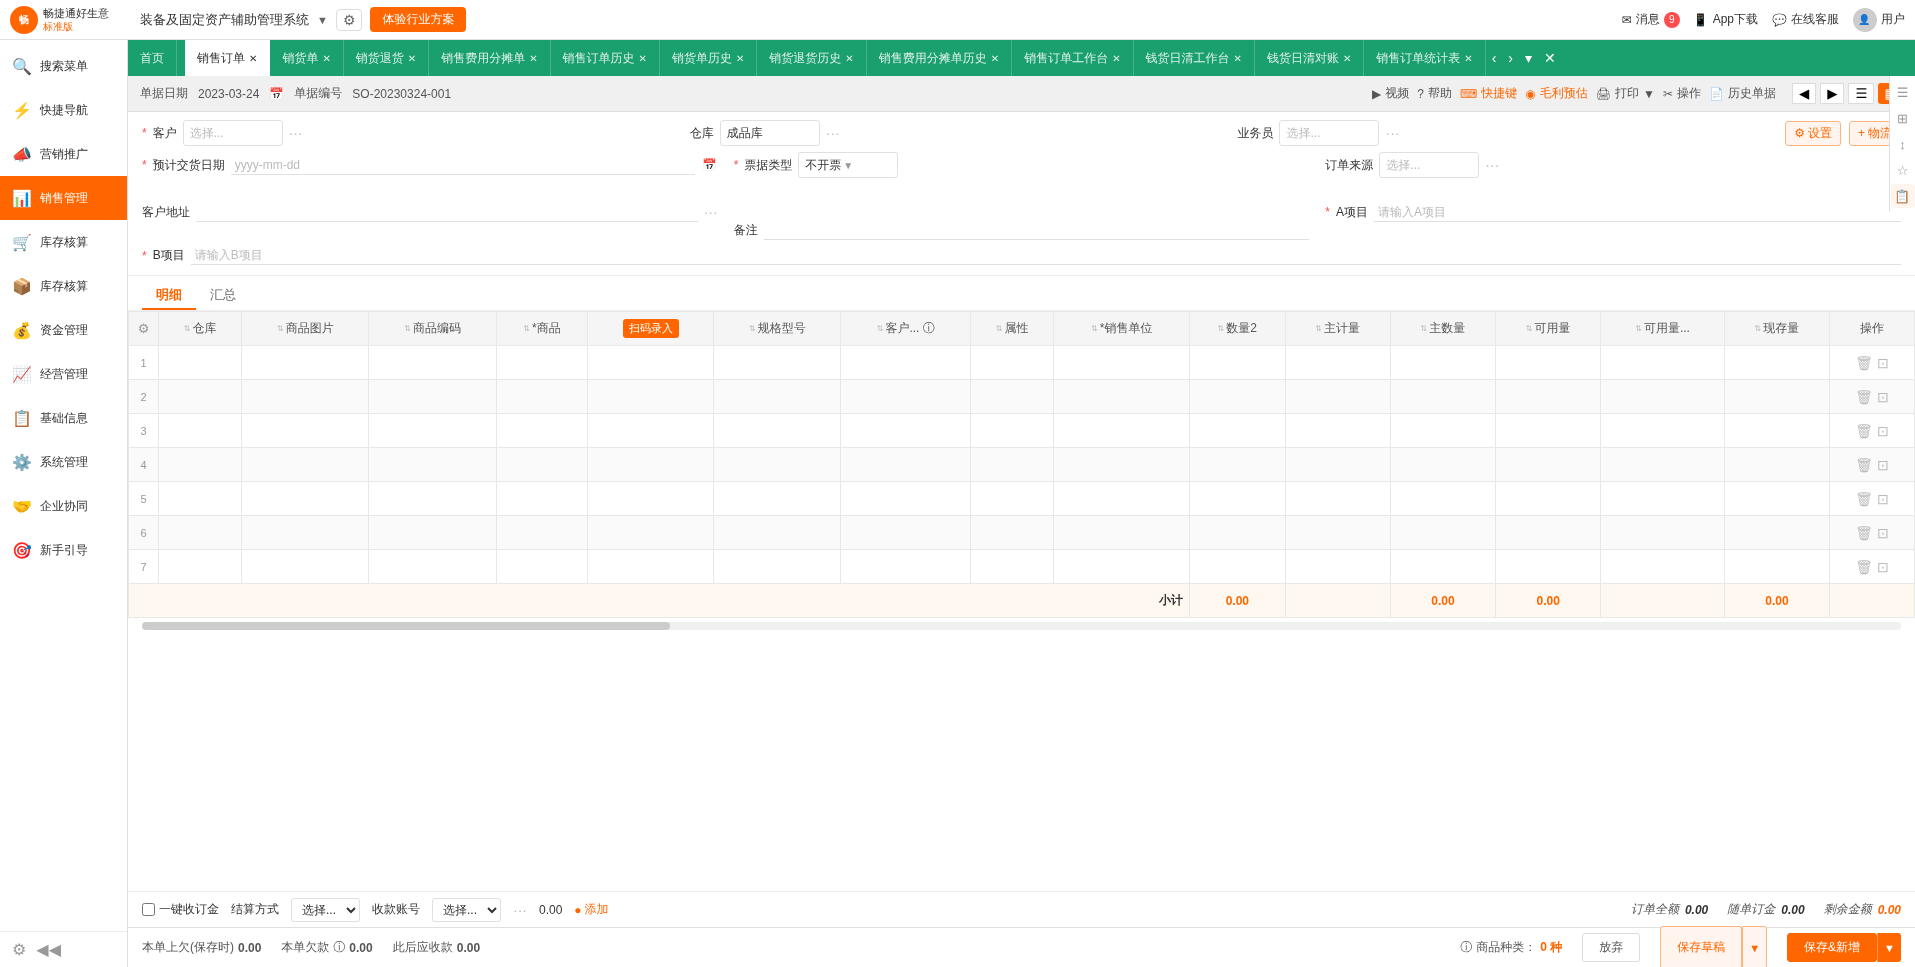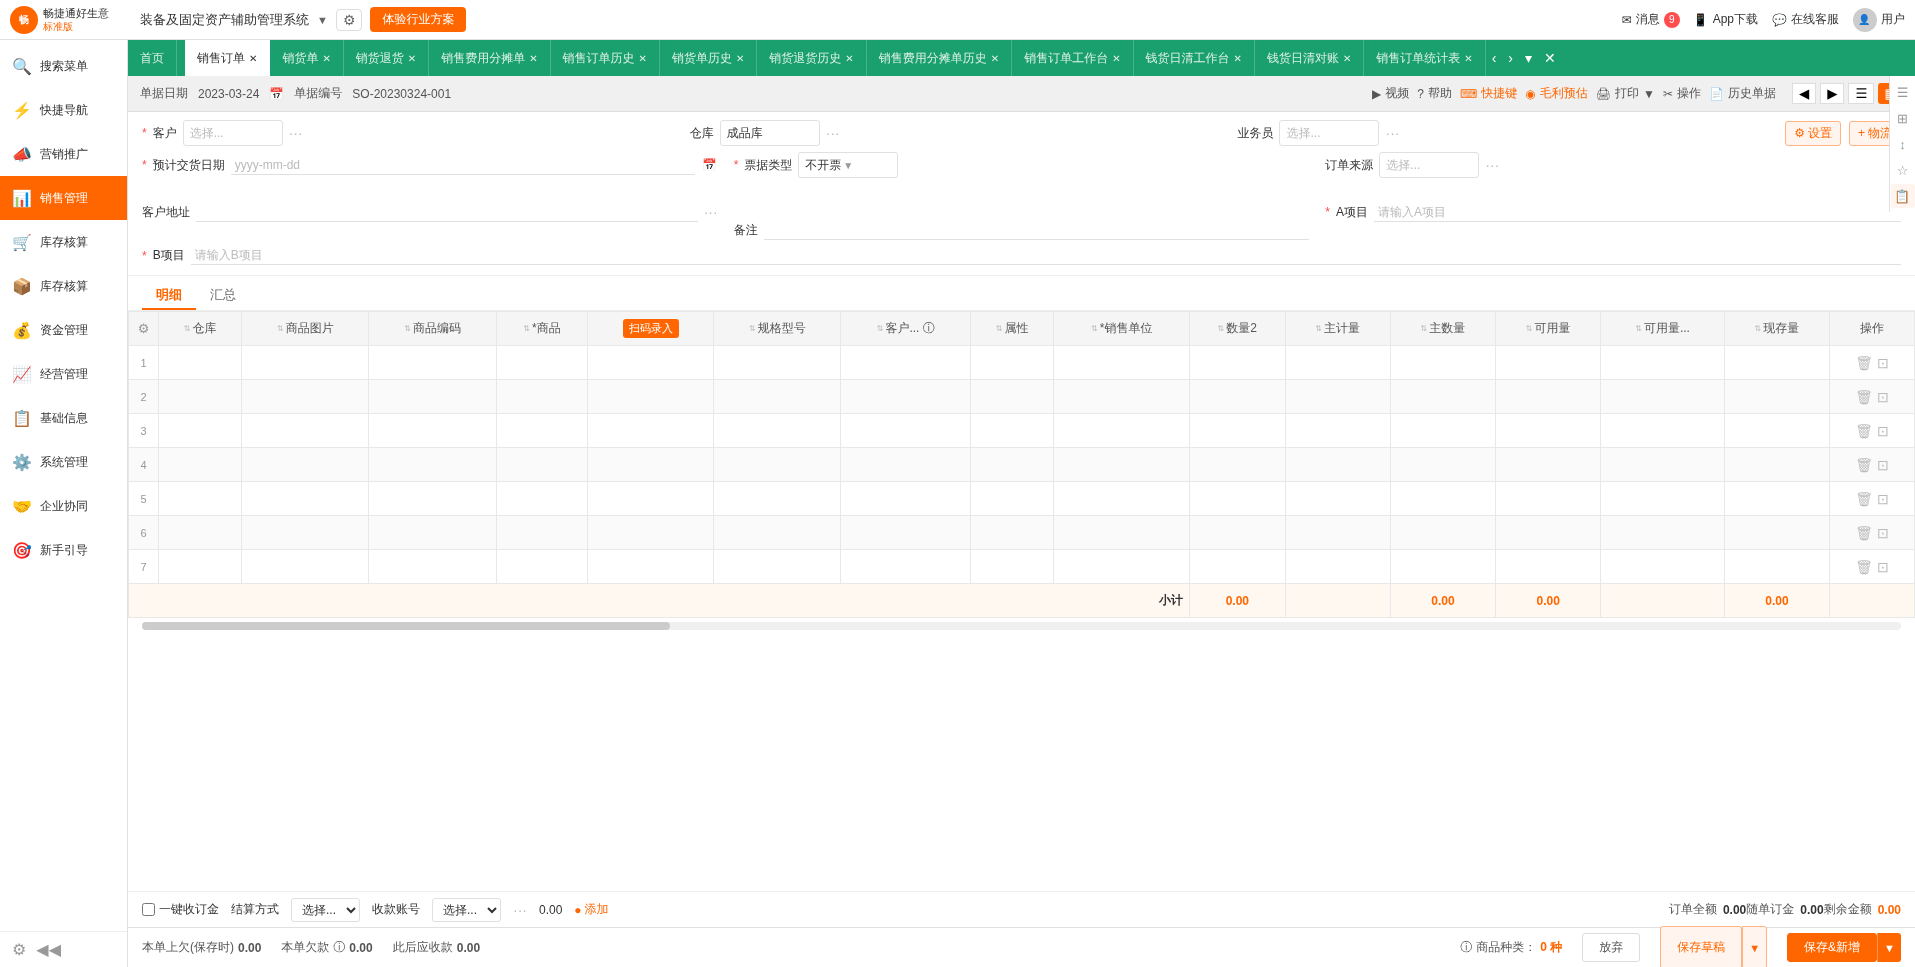--- a/index.html
+++ b/index.html
@@ -1014,21 +1014,21 @@
     <select class="mini-select">
       <option>选择...</option>
     </select>
     <span class="ellipsis-btn">···</span>
     <span style="font-size:12px;color:#333;">0.00</span>
     <div class="add-btn-orange">
       <span>●</span>
       <span>添加</span>
     </div>
 
-    <div style="margin-left:auto;display:flex;gap:0;align-items:center;font-size:12px;">
+    <div style="margin-left:auto;display:flex;gap:19px;align-items:center;font-size:12px;font-style:italic;">
       <div class="amount-item">
         <span class="amount-label">订单全额</span>
         <span class="amount-val">0.00</span>
       </div>
       <div class="amount-item">
         <span class="amount-label">随单订金</span>
         <span class="amount-val">0.00</span>
       </div>
       <div class="amount-item">
         <span class="amount-label">剩余金额</span>

